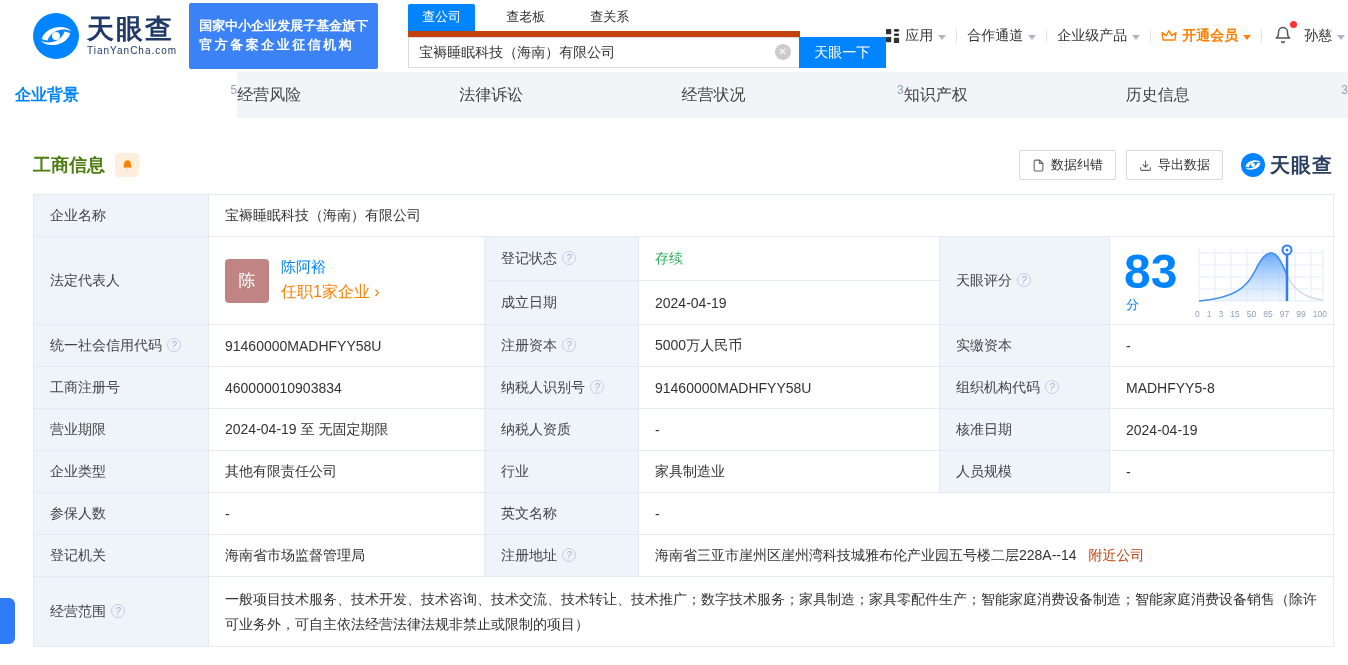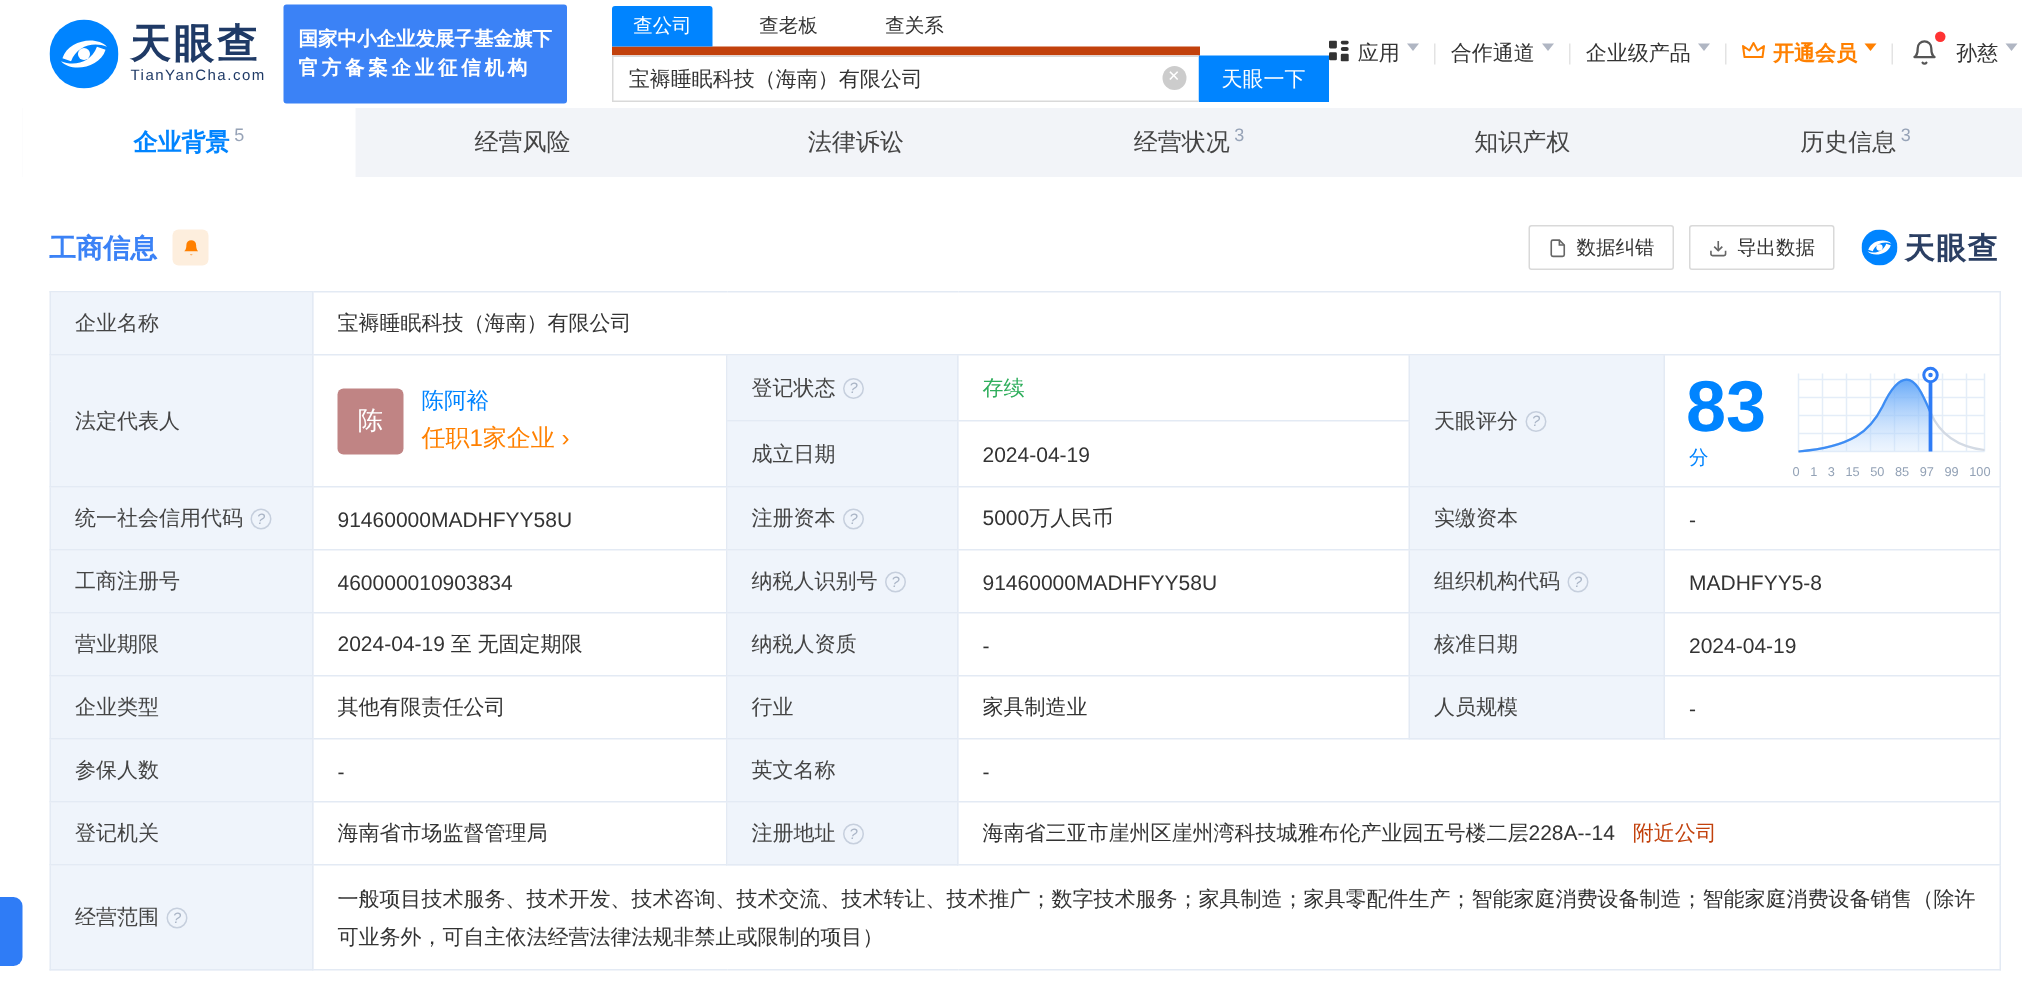--- a/index.html
+++ b/index.html
@@ -21,37 +21,37 @@
   .search-tab { font-size:13px; color:#333; padding:4px 14px 5px; cursor:pointer; }
   .search-tab.active { background:#0084ff; color:#fff; border-radius:2px 2px 0 0; }
   .search-row { display:flex; margin-top:0; }
   .search-input-wrap { position:relative; width:392px; }
   .search-input { width:100%; height:31px; border:1px solid #d9d9d9; border-right:none; padding:0 30px 0 10px; font-size:14px; color:#333; outline:none; font-family:inherit; }
   .clear-icon { position:absolute; right:8px; top:7px; width:16px; height:16px; border-radius:50%; background:#ccc; color:#fff; font-size:10px; line-height:16px; text-align:center; cursor:pointer; }
   .clear-icon::after { content:"✕"; }
   .search-btn { height:31px; width:88px; background:#0084ff; color:#fff; border:none; font-size:14px; cursor:pointer; font-family:inherit; }
 
   .top-nav { margin-left:auto; display:flex; align-items:center; gap:10px; font-size:14px; color:#333; white-space:nowrap; }
-  .nav-item { display:flex; gap:5px; cursor:pointer; }
+  .nav-item { display:flex; align-items:center; gap:5px; cursor:pointer; }
   .caret { width:0; height:0; border-left:4px solid transparent; border-right:4px solid transparent; border-top:5px solid #b0b6c3; margin-top:2px; }
   .divider { width:1px; height:14px; background:#e3e3e3; }
   .vip { color:#ff8000; font-weight:bold; }
   .vip .caret { border-top-color:#ff8000; }
   .bell-wrap { position:relative; padding:0 2px; cursor:pointer; }
   .bell-dot { position:absolute; top:-4px; right:-3px; width:7px; height:7px; border-radius:50%; background:#f33; }
 
   
   .page-tabs { display:flex; margin-left:15px; height:46px; background:#f2f4f8; }
-  .page-tab { flex:1; display:flex; align-items:center; justify-content:center; font-size:16px; color:#444; cursor:pointer; }
+  .page-tab { flex:1; display:flex; align-items:center; justify-content:space-between; font-size:16px; color:#444; cursor:pointer; }
   .page-tab.active { background:#fff; color:#0084ff; font-weight:600; }
   .page-tab sup { font-size:12px; color:#97a3b7; margin-left:3px; font-weight:normal; position:relative; top:-5px; }
 
   
   .section-head { display:flex; align-items:center; margin:32px 15px 14px 33px; }
-  .section-title { font-size:18px; font-weight:bold; color:#3b82f6; }
+  .section-title { font-size:18px; font-weight:bold; color:#4d7c0f; }
   .bell-badge { width:24px; height:24px; margin-left:10px; border-radius:4px; background:#fdeedd; display:flex; align-items:center; justify-content:center; cursor:pointer; }
   .head-actions { margin-left:auto; display:flex; align-items:center; gap:10px; }
   .action-btn { display:flex; align-items:center; gap:6px; height:30px; padding:0 12px; border:1px solid #d9d9d9; border-radius:2px; background:#fff; font-size:13px; color:#333; cursor:pointer; font-family:inherit; }
   .wm { display:flex; align-items:center; gap:5px; margin-left:8px; }
   .wm-text { font-size:20px; font-weight:bold; color:#2b3f63; letter-spacing:1px; }
 
   
   table.info { border-collapse:collapse; table-layout:fixed; width:1300px; margin-left:33px; font-size:14px; }
   table.info td { border:1px solid #e3eaf4; padding:0 16px; height:42px; vertical-align:middle; word-break:break-all; }
   td.lbl { background:#eff4fb; color:#444; }

